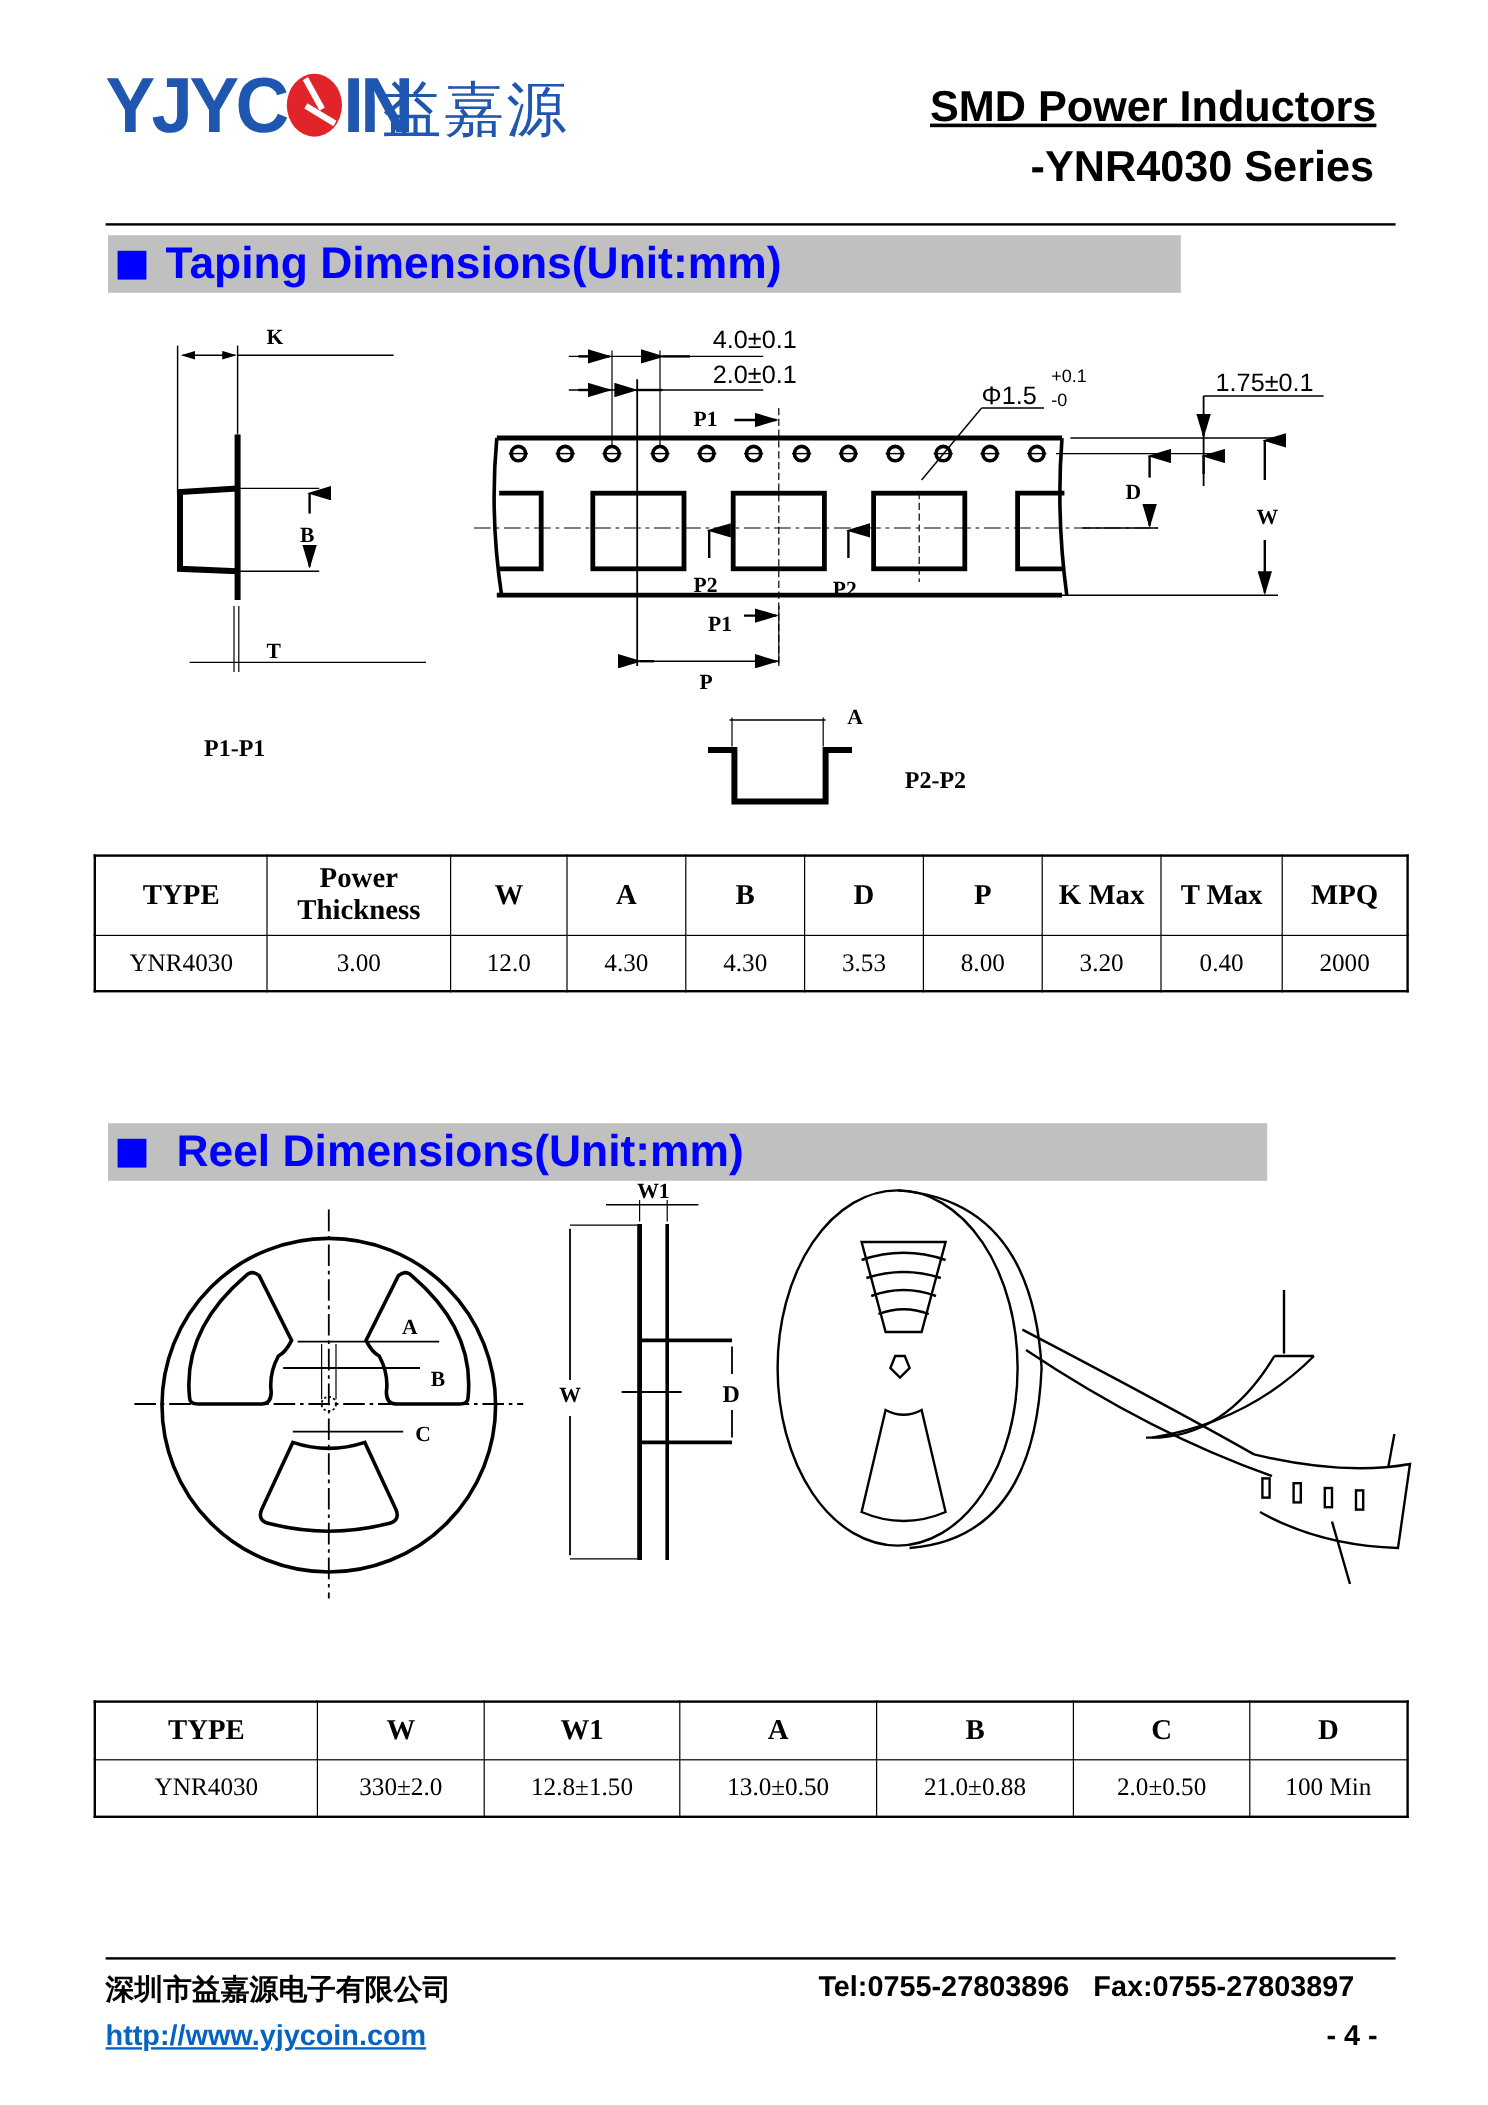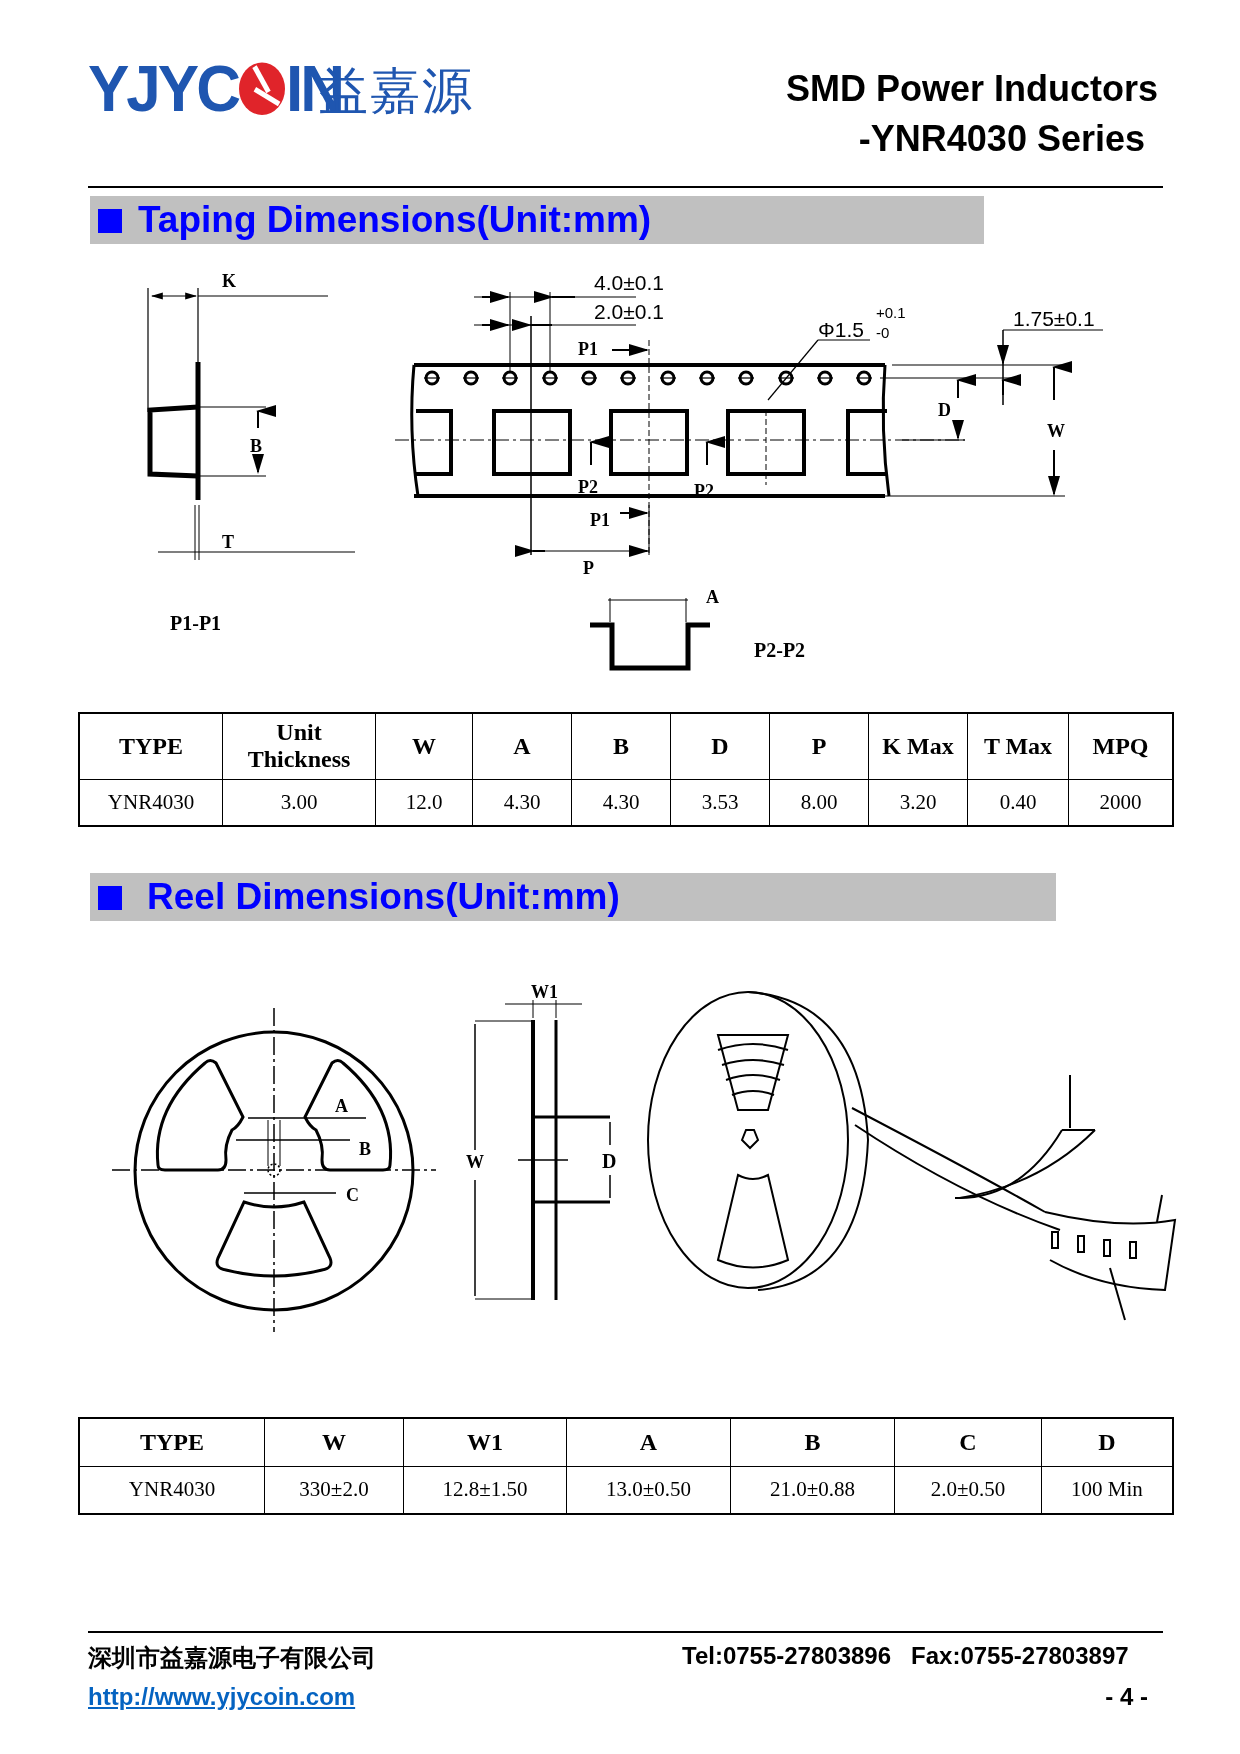--- a/index.html
+++ b/index.html
@@ -9,21 +9,21 @@
   .logo-text { left:88px; top:52px; font-family:"Liberation Sans", sans-serif; font-weight:900;
                font-size:62px; color:#1f56b0; letter-spacing:-3px; line-height:70px;
                transform:scaleY(1.05); transform-origin:left top; }
   .logo-red { display:inline-block; width:46px; height:50px; border-radius:50%; background:#e0242a;
               vertical-align:-4px; margin:0 1px; position:relative; }
   .logo-red::before, .logo-red::after { content:""; position:absolute; background:#fff; }
   .logo-red::before { width:5px; height:28px; left:20px; top:2px; transform:rotate(-30deg); }
   .logo-red::after { width:28px; height:5px; left:14px; top:30px; transform:rotate(30deg); }
   .logo-cn { left:318px; top:58px; font-family:"DejaVu Sans", sans-serif; font-size:50px; color:#1f56b0;
              font-weight:normal; letter-spacing:2px; }
-  .hdr-title1 { right:82px; top:68px; font-size:36px; font-weight:bold; text-align:center; }
+  .hdr-title1 { right:93px; top:68px; font-size:36px; font-weight:bold; text-align:center;text-decoration:underline; }
   .hdr-title2 { right:95px; top:118px; font-size:36px; font-weight:bold; text-align:right; }
   .rule { background:#000; height:2px; }
   .section-bar { background:#c0c0c0; height:48px; }
   .section-bar .sq { position:absolute; left:8px; top:13px; width:24px; height:24px; background:#0000ff; }
   .section-bar .ttl { position:absolute; top:3px; font-size:37px; font-weight:bold; color:#0000ff; white-space:nowrap; }
   
   table.spec { position:absolute; border-collapse:collapse; font-family:Liberation Serif, serif; }
   table.spec td, table.spec th { border:1px solid #000; text-align:center; padding:0; }
   table.spec th { font-weight:bold; font-size:24px; }
   table.spec td { font-size:21px; }
@@ -196,21 +196,21 @@
         <path d="M0 0 L3 10 L6 0 Z" fill="#000"></path>
       </marker>
   </defs>
 </svg>
 
 <table class="spec" style="left:78px; top:712px; width:1096px; height:115px;">
   <tbody>
       <tr style="height:66px;">
     <th style="width:142px;">TYPE</th>
     <th style="width:152px;">
-      <span>Unit</span><br>
+      <span>Power</span><br>
       <span>Thickness</span>
     </th>
     <th style="width:96px;">W</th>
     <th style="width:98px;">A</th>
     <th style="width:98px;">B</th>
     <th style="width:98px;">D</th>
     <th style="width:98px;">P</th>
     <th style="width:98px;">K Max</th>
     <th style="width:100px;">T Max</th>
     <th>MPQ</th>
@@ -223,21 +223,21 @@
     <td>4.30</td>
     <td>3.53</td>
     <td>8.00</td>
     <td>3.20</td>
     <td>0.40</td>
     <td>2000</td>
   </tr>
 </tbody>
   </table>
 
-<div class="abs section-bar" style="left:90px; top:873px; width:966px;text-align:center;">
+<div class="abs section-bar" style="left:90px; top:936px; width:966px;text-align:center;">
   <div class="sq"></div>
   <div class="ttl" style="left:57px;">Reel Dimensions(Unit:mm)</div>
 </div>
 
 <svg class="abs" style="left:0; top:960px;" width="1240" height="400" viewBox="0 960 1240 400">
 
   <g stroke="#000" fill="none">
     <circle cx="274" cy="1171" r="139" stroke-width="3"></circle>
     <line x1="274" y1="1008" x2="274" y2="1332" stroke-width="1.5" stroke-dasharray="18 4 3 4"></line>
     <line x1="112" y1="1170" x2="436" y2="1170" stroke-width="1.5" stroke-dasharray="18 4 3 4"></line>

